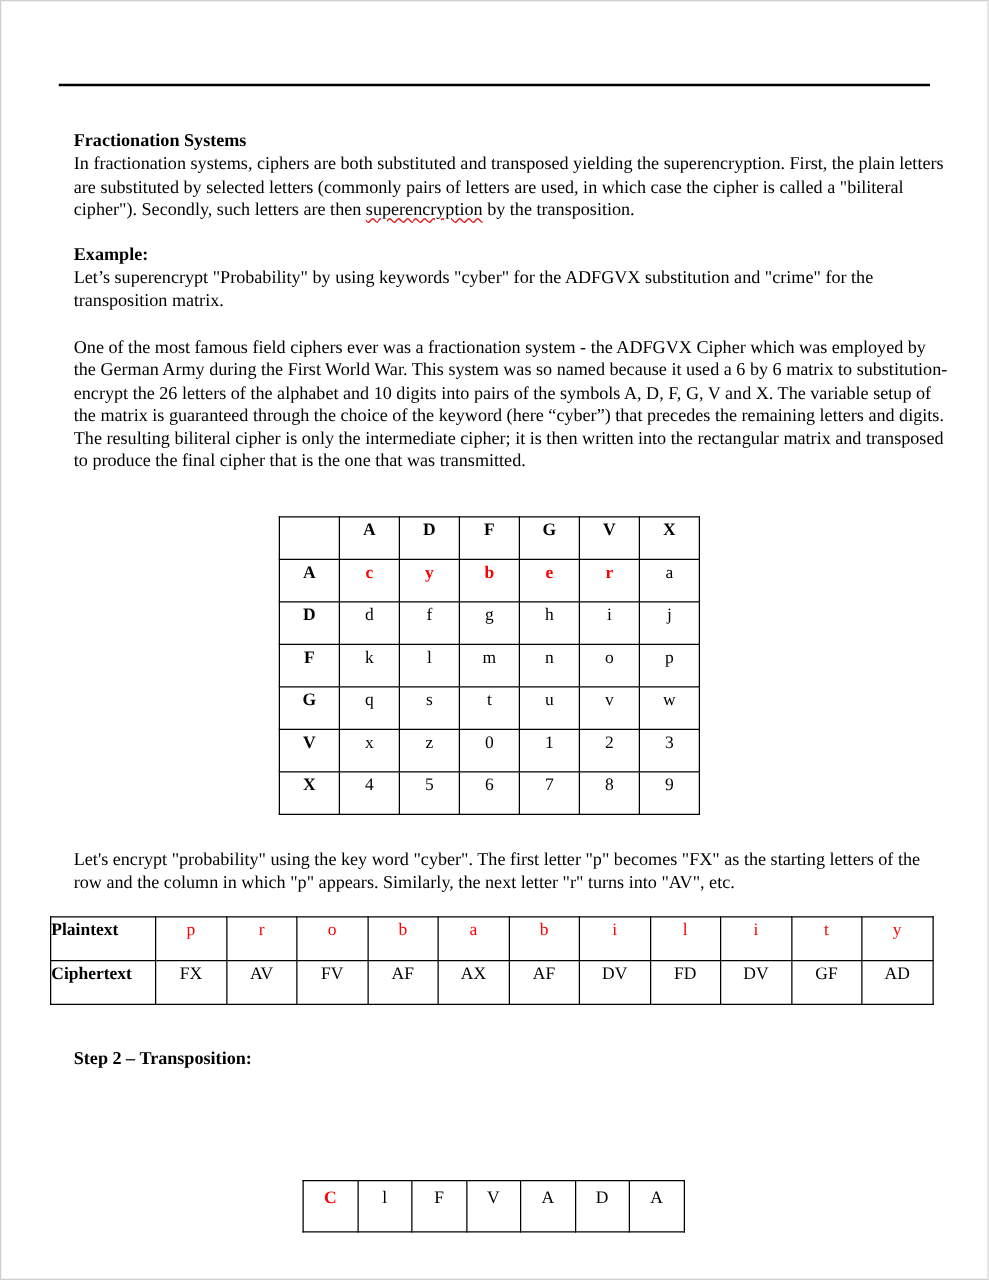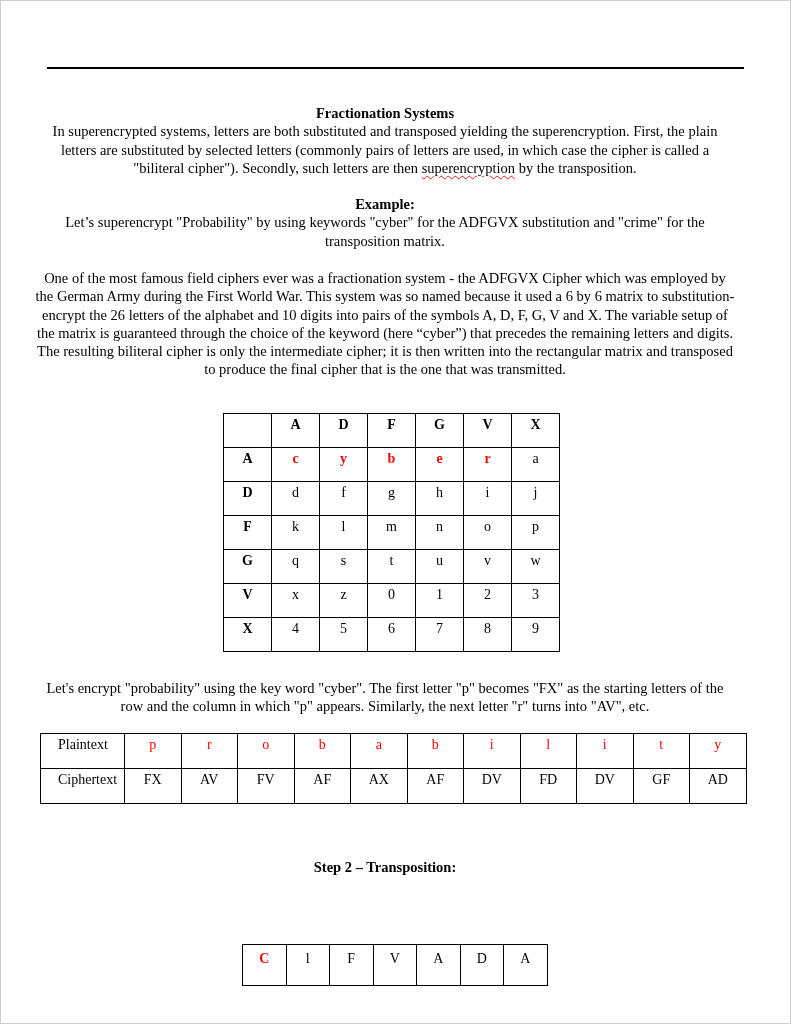--- a/index.html
+++ b/index.html
@@ -1,44 +1,44 @@
 <!DOCTYPE html>
 <html><head>
 <meta charset="utf-8">
 <style>
   html, body { margin: 0; padding: 0; background: #ffffff; }
   body { width: 791px; height: 1024px; position: relative; overflow: hidden;
          font-family: "Liberation Serif", serif; color: #000; font-size: 14.5px; }
   .page { position: absolute; left: 0; top: 0; width: 789px; height: 1022px; border: 1px solid #cfcfcf; }
   .rule { position: absolute; left: 47px; top: 67px; width: 697px; height: 2px; background: #000; }
-  .block { position: absolute; left: 35px; width: 700px; line-height: 18.3px; text-align: center; }
+  .block { position: absolute; left: 59px; width: 700px; line-height: 18.3px; }
   .heading { font-weight: bold; }
   .squiggle { text-decoration: underline wavy #e02020; text-decoration-thickness: 1px; text-underline-offset: 2px; }
   table { border-collapse: collapse; position: absolute; font-family: "Liberation Serif", serif; }
   td { border: 1px solid #000; text-align: center; vertical-align: top; padding: 0; }
   .matrix { left: 223px; top: 413px; }
   .matrix td { width: 48px; height: 34px; font-size: 14px; padding-top: 3px; box-sizing: border-box; }
   .matrix td.hdr { font-weight: bold; }
   .red { color: #ff0000; }
   .redbold { color: #ff0000; font-weight: bold; }
   .pc { left: 40px; top: 733px; }
   .pc td { height: 35px; font-size: 14px; padding-top: 3px; box-sizing: border-box; width: 56.5px; }
-  .pc td.lbl { font-weight: normal; width: 84px; text-align: left; padding-left: 17px; }
+  .pc td.lbl { font-weight: bold; width: 84px; text-align: left; padding-left: 0; }
   .trans { left: 242px; top: 944px; }
   .trans td { width: 43.5px; height: 41px; font-size: 14px; padding-top: 6px; box-sizing: border-box; }
 </style>
 </head>
 <body>
 
 <div class="page"></div>
 <div class="rule"></div>
 
 <div class="block" style="top:104px;">
   <div class="heading">Fractionation Systems</div>
-  <div><span>In superencrypted systems, letters are both substituted and transposed yielding the superencryption. First, the plain letters are substituted by selected letters (commonly pairs of letters are used, in which case the cipher is called a "biliteral cipher"). Secondly, such letters are then </span><span class="squiggle">superencryption</span><span> by the transposition.</span></div>
+  <div><span>In fractionation systems, ciphers are both substituted and transposed yielding the superencryption. First, the plain letters are substituted by selected letters (commonly pairs of letters are used, in which case the cipher is called a "biliteral cipher"). Secondly, such letters are then </span><span class="squiggle">superencryption</span><span> by the transposition.</span></div>
 </div>
 
 <div class="block" style="top:195px;">
   <div class="heading">Example:</div>
   <div>Let’s superencrypt "Probability" by using keywords "cyber" for the ADFGVX substitution and "crime" for the transposition matrix.</div>
 </div>
 
 <div class="block" style="top:269px;">
   <div>One of the most famous field ciphers ever was a fractionation system - the ADFGVX Cipher which was employed by the German Army during the First World War. This system was so named because it used a 6 by 6 matrix to substitution-encrypt the 26 letters of the alphabet and 10 digits into pairs of the symbols A, D, F, G, V and X. The variable setup of the matrix is guaranteed through the choice of the keyword (here “cyber”) that precedes the remaining letters and digits. The resulting biliteral cipher is only the intermediate cipher; it is then written into the rectangular matrix and transposed to produce the final cipher that is the one that was transmitted.</div>
 </div>
@@ -139,21 +139,21 @@
         <td>AF</td>
         <td>DV</td>
         <td>FD</td>
         <td>DV</td>
         <td>GF</td>
         <td>AD</td>
       </tr>
     </tbody>
 </table>
 
-<div class="block" style="top:838px;margin-top:20px;">
+<div class="block" style="top:838px;">
   <div class="heading">Step 2 – Transposition:</div>
 </div>
 
 <table class="trans">
   <tbody>
       <tr id="trans-row">
         <td class="redbold">C</td>
         <td>l</td>
         <td>F</td>
         <td>V</td>

